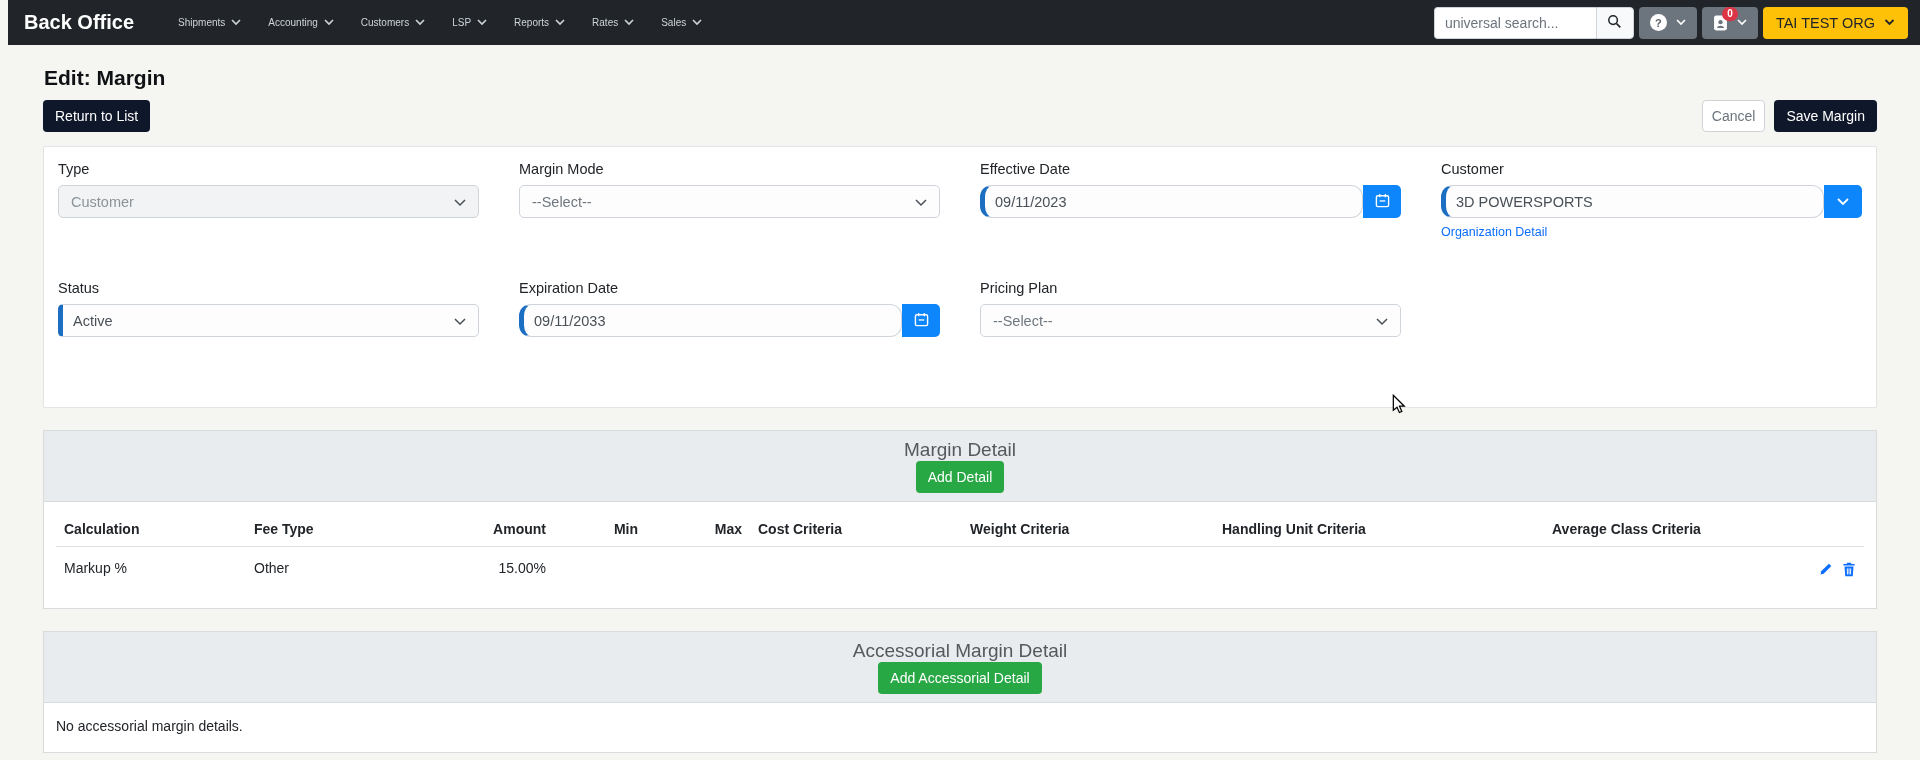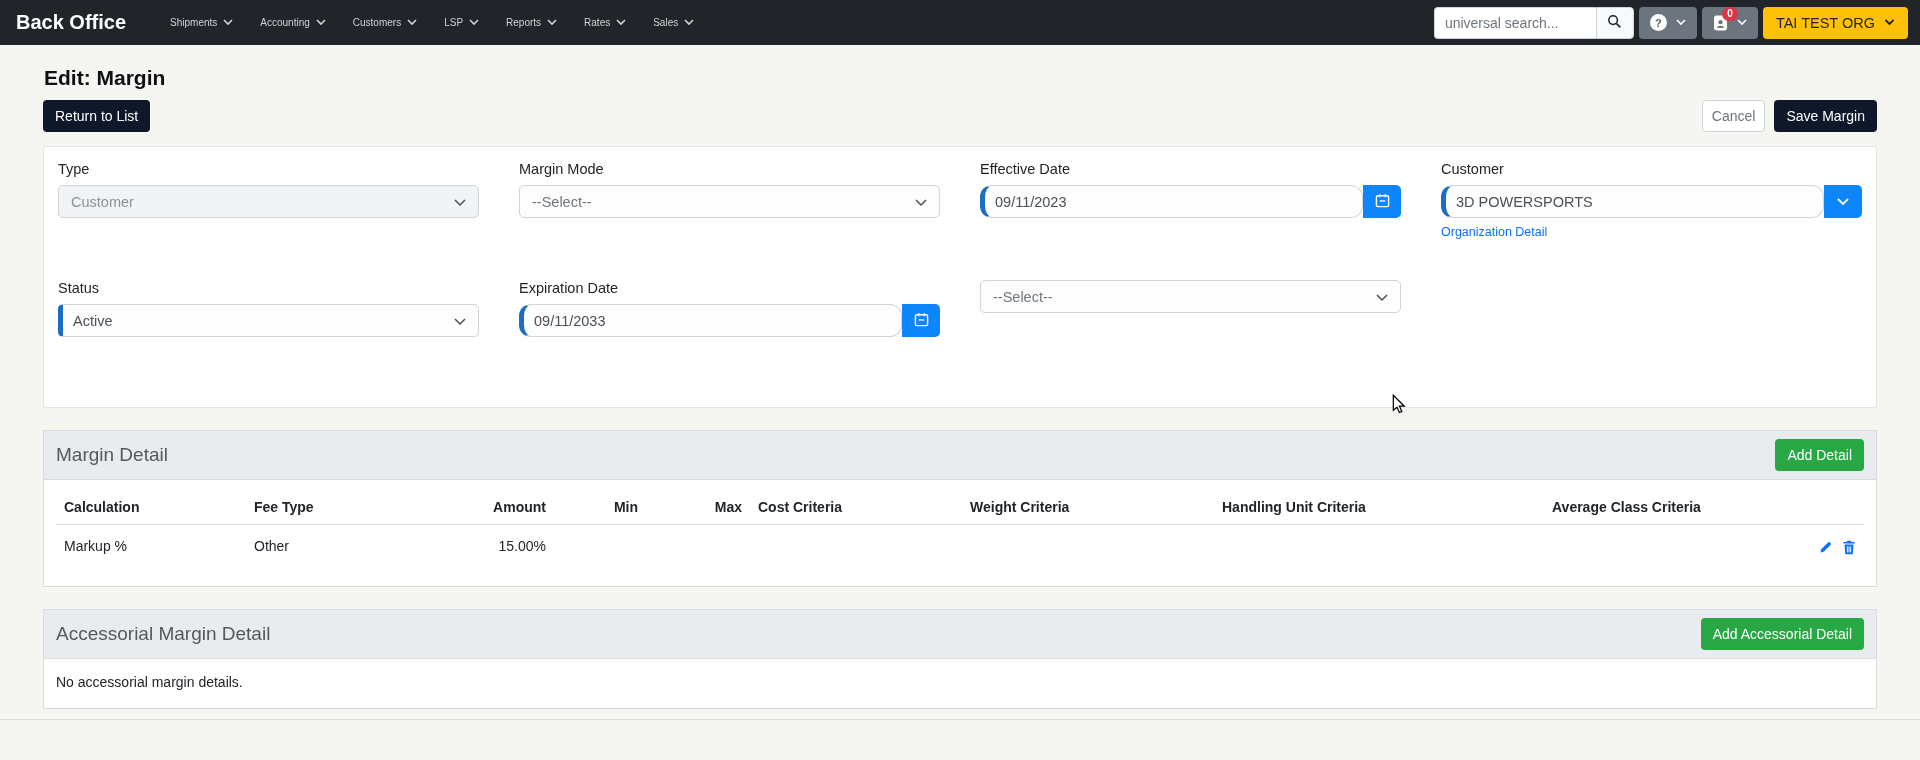--- a/index.html
+++ b/index.html
@@ -9,20 +9,21 @@
     background: #f5f5f2;
     color: #212529;
     position: relative;
     overflow: hidden;
   }
   
   .navbar {
     height: 45px; background: #212529;
     display: flex; align-items: center;
     padding: 0 12px 0 16px;
+    margin-left: 8px;
   }
   .brand { color:#fff; font-size:20px; font-weight:bold; margin-right:44px; cursor:pointer; white-space:nowrap; }
   .nav-items { display:flex; gap:27px; align-items:center; }
   .nav-item { color:#cfd4d9; font-size:10px; display:flex; align-items:center; gap:6px; cursor:pointer; white-space:nowrap; }
   .chev { display:inline-flex; }
   .nav-right { margin-left:auto; display:flex; align-items:center; gap:5px;padding-left:8px; }
   .search-group { display:flex; }
   .search-input {
     width:162px; height:32px; border:1px solid #ced4da; border-right:none;
     border-radius:4px 0 0 4px; padding:0 10px; font-size:14px; color:#495057;
@@ -80,21 +81,21 @@
   .append-btn {
     width:38px; height:33px; background:#0d85fb; border:none;
     border-radius:0 5px 5px 0; display:flex; align-items:center; justify-content:center;
     color:#fff; cursor:pointer; flex:0 0 38px;
   }
   .org-link { color:#0d6efd; font-size:12.5px; margin-top:7px; display:inline-block; text-decoration:none; cursor:pointer; }
   
   .section { margin-top:22px; border:1px solid #d9dcdf; background:#fff; }
   .section-header {
     background:#e9ecef; padding:8px 12px; display:flex; align-items:center;
-    justify-content:space-between; border-bottom:1px solid #d9dcdf;
+    justify-content:space-between; border-bottom:1px solid #d9dcdf;flex-direction:column;
   }
   .section-title { font-size:19px; color:#55595c; }
   .section-body { background:#fff; }
   .table-wrap { padding:10px 12px 16px; }
   table { width:100%; border-collapse:collapse; }
   th {
     text-align:left; font-size:14px; font-weight:bold; color:#212529;
     padding:9px 8px; border-bottom:1px solid #dee2e6;
   }
   td { font-size:14px; color:#212529; padding:13px 8px 15px; }
@@ -310,20 +311,21 @@
                   <line x1="5" y1="1.2" x2="5" y2="4.5" stroke="#fff" stroke-width="1.5"></line>
                   <line x1="11" y1="1.2" x2="11" y2="4.5" stroke="#fff" stroke-width="1.5"></line>
                   <line x1="5" y1="8.5" x2="11" y2="8.5" stroke="#fff" stroke-width="1.4"></line>
                 </svg>
             </span>
           </button>
         </div>
       </div>
 
       <div class="field">
+        <span class="field-label">Pricing Plan</span>
         <div class="control">
           <span>--Select--</span>
           <span class="sel-chev"><svg width="12" height="8" viewBox="0 0 12 8">
                 <path d="M1 1l5 5 5-5" fill="none" stroke="#495057" stroke-width="1.5"></path>
               </svg></span>
         </div>
       </div>
       <div></div>
       <div></div>
     </div>

